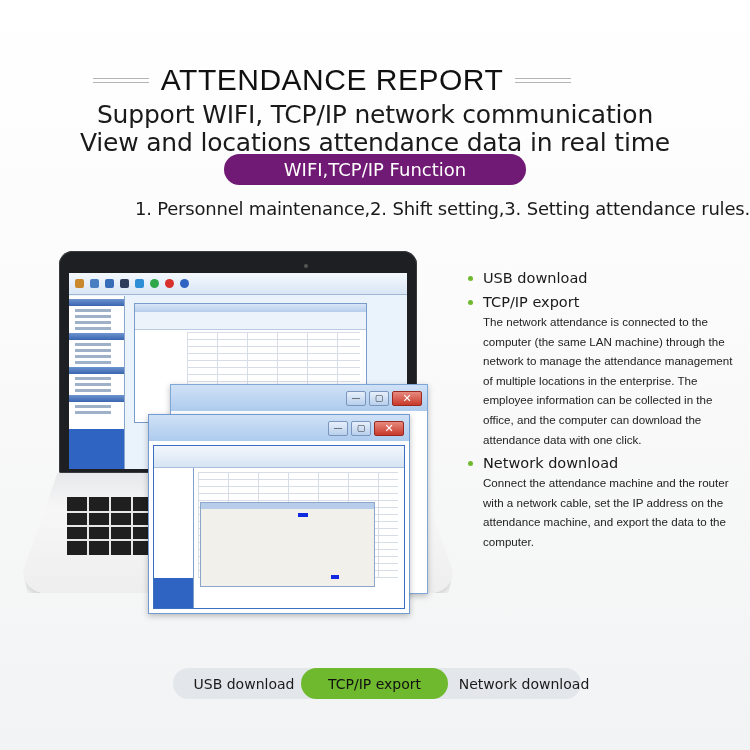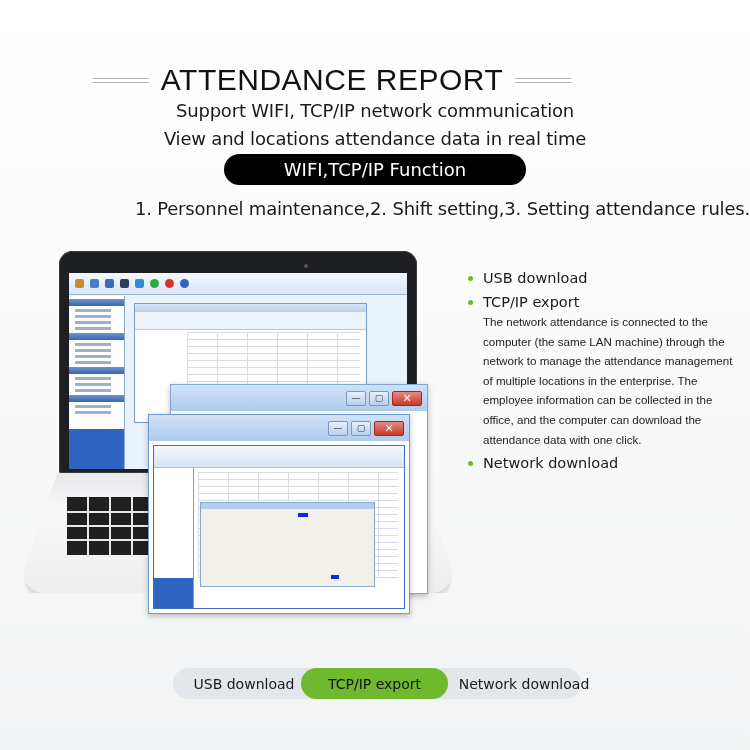--- a/index.html
+++ b/index.html
@@ -14,27 +14,27 @@
     position: absolute; top: 62px; left: 0; width: 664px; height: 36px;
     display: flex; align-items: center; justify-content: center; gap: 12px;
   }
   .title-rule { width: 56px; height: 5px; border-top: 1px solid #b5b5b5; border-bottom: 1px solid #b5b5b5; }
   .title {
     font-family: "Liberation Sans", sans-serif;
     font-size: 30px; letter-spacing: 0.5px; color: #111; font-weight: normal;
   }
   .subline {
     position: absolute; left: 0; width: 750px; text-align: center;
-    font-size: 18px; color: #1a1a1a; letter-spacing: -0.2px;
+    font-size: 25px; color: #1a1a1a; letter-spacing: -0.2px;
   }
   .sub1 { top: 100px; }
   .sub2 { top: 128px; }
   .func-pill {
     position: absolute; top: 154px; left: 224px; width: 302px; height: 31px;
-    background: #000000; border-radius: 16px; color: #fff;
+    background: #701a75; border-radius: 16px; color: #fff;
     font-size: 18px; display: flex; align-items: center; justify-content: center;
   }
   .features-line {
     position: absolute; top: 198px; left: 0; width: 750px; text-align: right;
     font-size: 18px; color: #1a1a1a; letter-spacing: -0.2px;
   }
 
   
   .laptop-lid {
     position: absolute; left: 59px; top: 251px; width: 358px; height: 222px;
@@ -214,20 +214,21 @@
     <div class="feat-title">USB download</div>
   </div>
   <div class="feat">
     <span class="bullet"></span>
     <div class="feat-title">TCP/IP export</div>
     <div class="feat-desc">The network attendance is connected to the computer (the same LAN machine) through the network to manage the attendance management of multiple locations in the enterprise. The employee information can be collected in the office, and the computer can download the attendance data with one click.</div>
   </div>
   <div class="feat">
     <span class="bullet"></span>
     <div class="feat-title">Network download</div>
+    <div class="feat-desc">Connect the attendance machine and the router with a network cable, set the IP address on the attendance machine, and export the data to the computer.</div>
   </div>
 </div>
 
 <div class="tabbar">
   <div class="tab tab-usb">USB download</div>
   <div class="tab tab-net">Network download</div>
   <div class="tab tab-tcp">TCP/IP export</div>
 </div>
 
 </body></html>

